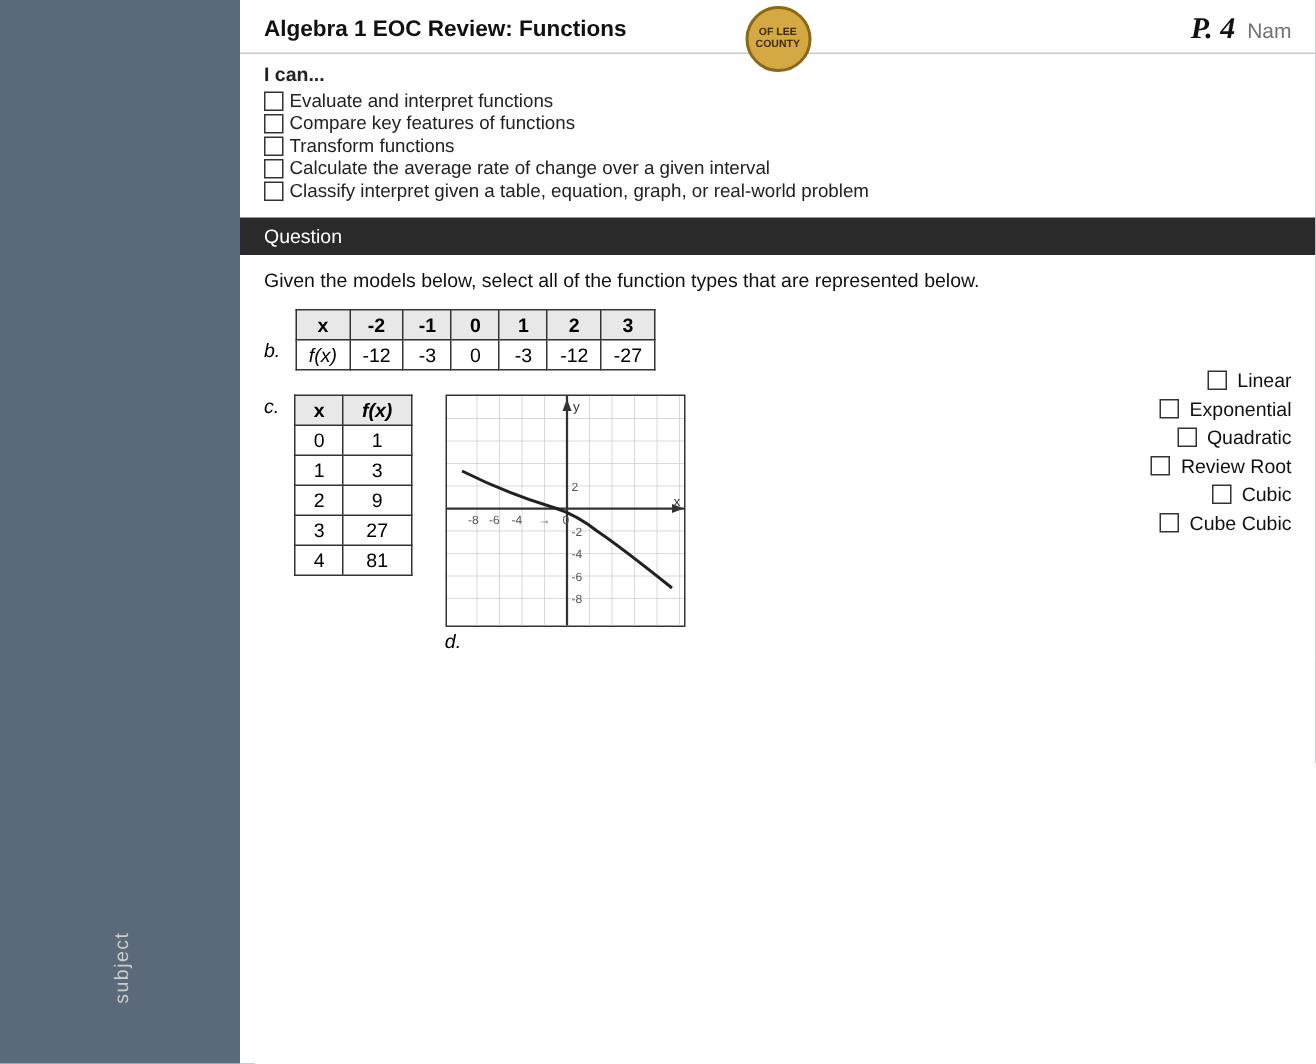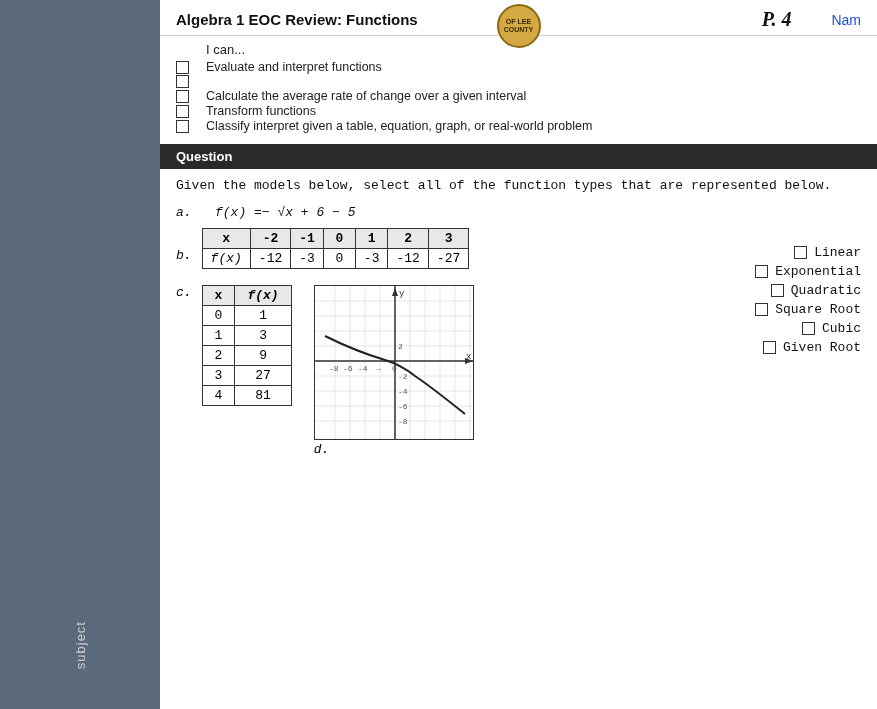--- a/index.html
+++ b/index.html
@@ -91,67 +91,64 @@
     .page-indicator {
       font-size: 20px;
       font-weight: bold;
       color: #111;
       font-style: italic;
       font-family: Georgia, serif;
     }
 
     .name-label {
       font-size: 14px;
-      color: #1d4ed8;
-      margin-left: 32px;
+      color: #737373;
     }
 
     .i-can-section {
       padding: 6px 16px 6px 16px;
       background: white;
     }
 
     .i-can-title {
       font-size: 13px;
-      font-weight: normal;
+      font-weight: bold;
       color: #222;
       margin-bottom: 3px;
-      margin-left: 30px;
     }
 
     .checklist-item {
       display: flex;
       align-items: center;
-      gap: 17px;
+      gap: 4px;
       font-size: 12.5px;
       color: #222;
       margin-bottom: 1px;
     }
 
     .checkbox-empty {
       width: 13px;
       height: 13px;
       border: 1.5px solid #333;
       display: inline-block;
       flex-shrink: 0;
     }
 
     .question-banner {
       background: #2a2a2a;
       color: white;
       font-size: 13px;
-      font-weight: bold;
+      font-weight: normal;
       padding: 5px 16px;
       margin-top: 4px;
     }
 
     .question-body {
       padding: 8px 16px 4px 16px;
       background: white;
-      font-family: Liberation Mono, monospace;
     }
 
     .question-text {
       font-size: 13px;
       color: #111;
       margin-bottom: 10px;
       line-height: 1.4;
     }
 
     .parts-and-options {
@@ -307,52 +304,46 @@
   </div>
 
   <div class="i-can-section">
     <div class="i-can-title">I can...</div>
     <div class="checklist-item">
       <span class="checkbox-empty"></span>
       <span>Evaluate and interpret functions</span>
     </div>
     <div class="checklist-item">
       <span class="checkbox-empty"></span>
+      <span>Compare key features of functions</span>
+    </div>
+    <div class="checklist-item">
+      <span class="checkbox-empty"></span>
+      <span>Transform functions</span>
     </div>
     <div class="checklist-item">
       <span class="checkbox-empty"></span>
       <span>Calculate the average rate of change over a given interval</span>
     </div>
     <div class="checklist-item">
       <span class="checkbox-empty"></span>
-      <span>Transform functions</span>
-    </div>
-    <div class="checklist-item">
-      <span class="checkbox-empty"></span>
       <span>Classify interpret given a table, equation, graph, or real-world problem</span>
     </div>
   </div>
 
   <div class="question-banner">
     <span>Question</span>
   </div>
 
   <div class="question-body">
     <div class="question-text">Given the models below, select all of the function types that are represented below.</div>
 
     <div class="parts-and-options">
       <div class="left-parts">
 
-        <div class="part-a">
-          <div class="part-label">
-            <span>a.</span>
-            &nbsp;
-            <span class="math-eq">f(x) =− √x + 6 − 5</span>
-          </div>
-        </div>
 
         <div class="part-b-row">
           <span class="part-b-label">b.</span>
           <div>
             <table class="table-b">
               <tbody>
                   <tr class="header-row">
                 <td>x</td>
                 <td>-2</td>
                 <td>-1</td>
@@ -472,27 +463,27 @@
         <div class="option-item">
           <span class="checkbox-empty"></span>
           <span>Exponential</span>
         </div>
         <div class="option-item">
           <span class="checkbox-empty"></span>
           <span>Quadratic</span>
         </div>
         <div class="option-item">
           <span class="checkbox-empty"></span>
-          <span>Square Root</span>
+          <span>Review Root</span>
         </div>
         <div class="option-item">
           <span class="checkbox-empty"></span>
           <span>Cubic</span>
         </div>
         <div class="option-item">
           <span class="checkbox-empty"></span>
-          <span>Given Root</span>
+          <span>Cube Cubic</span>
         </div>
       </div>
     </div>
 
   </div>
 </div>
 
 </body></html>

